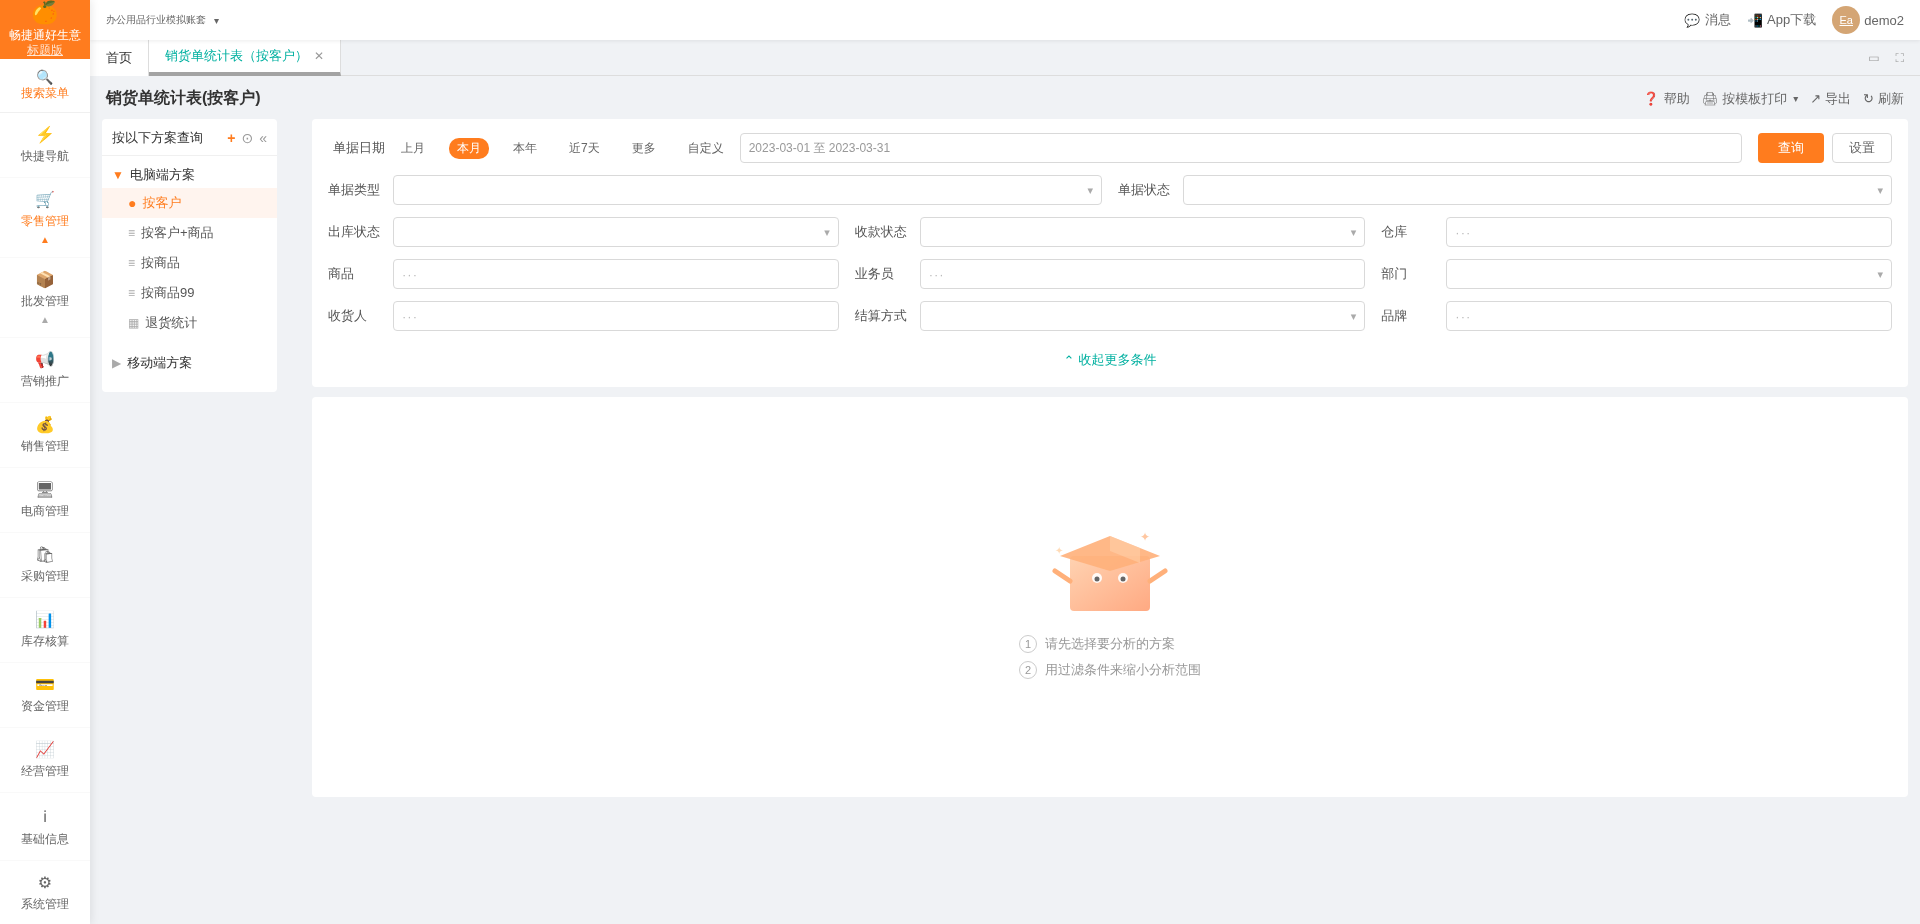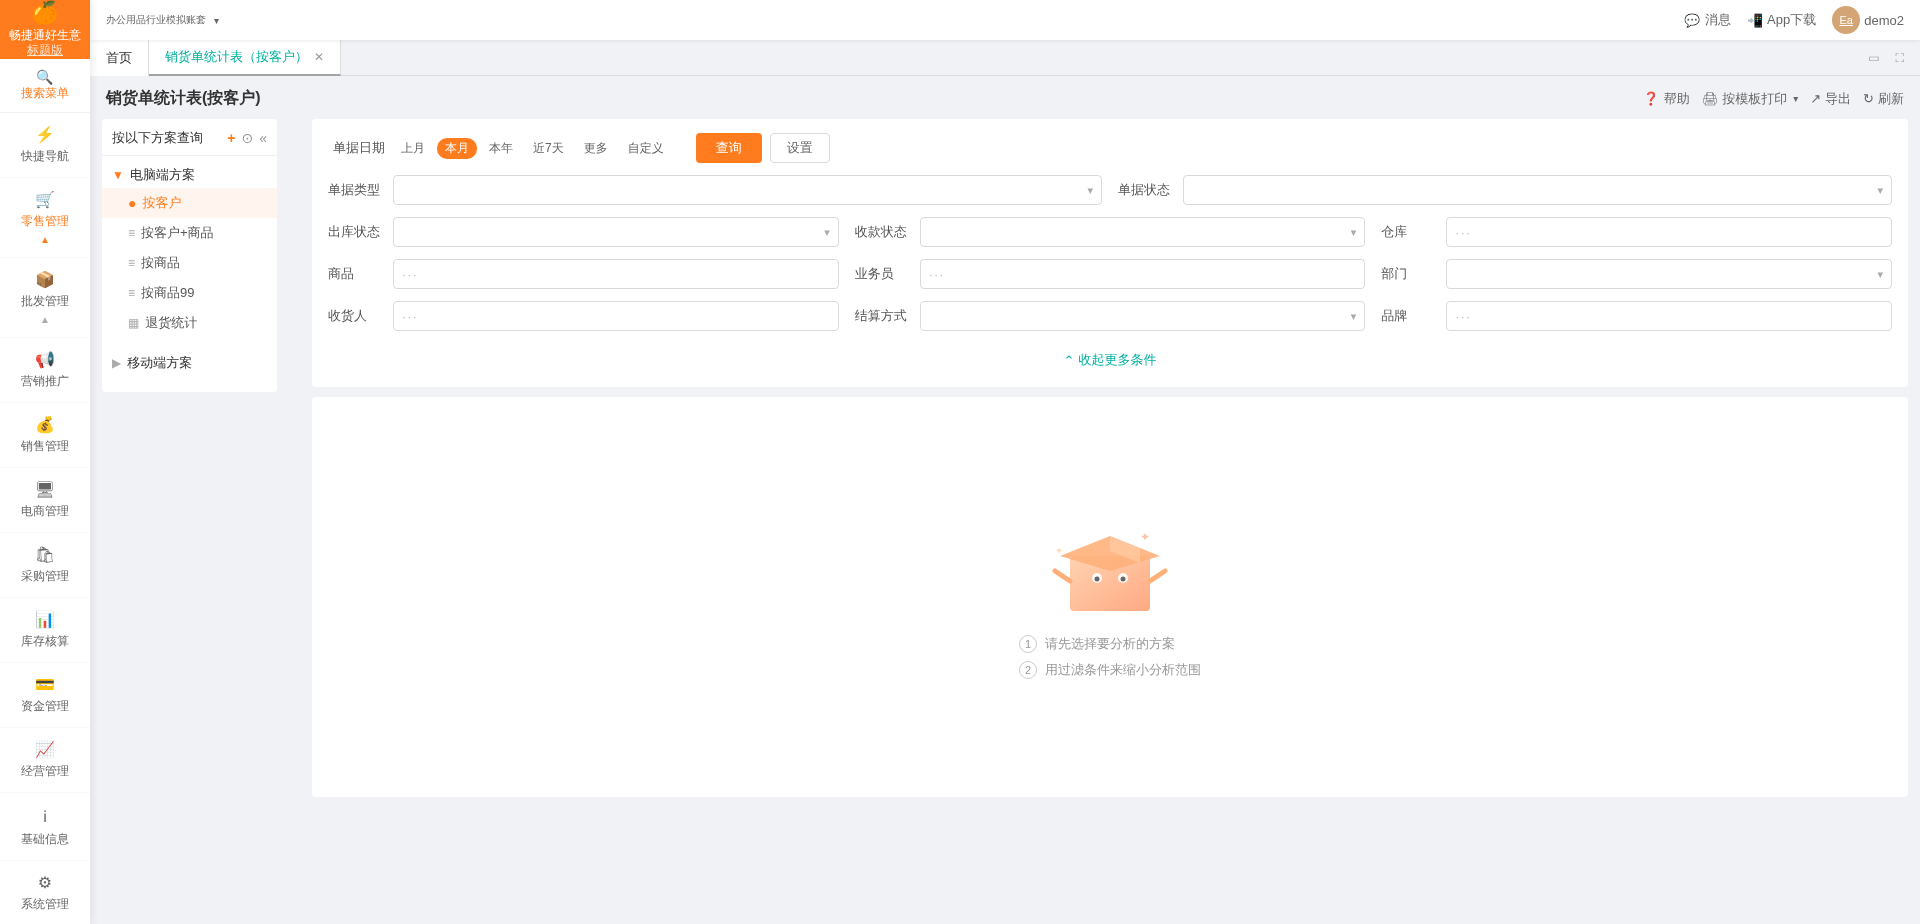--- a/index.html
+++ b/index.html
@@ -42,21 +42,21 @@
     .tab-bar {
       position: fixed; left: 90px; top: 40px; right: 0; height: 36px;
       background: #f0f2f5; display: flex; align-items: center; z-index: 98;
       border-bottom: 1px solid #ddd;
     }
     .tab-item {
       height: 36px; padding: 0 16px; display: flex; align-items: center; gap: 6px;
       font-size: 13px; cursor: pointer; border-right: 1px solid #ddd;
     }
     .tab-item.home { background: #fff; color: #333; }
-    .tab-item.active { background: #fff; color: #00b0a0; border-bottom: 2px solid #a3a3a3; }
+    .tab-item.active { background: #fff; color: #00b0a0; border-bottom: 4px solid #a3a3a3; }
     .tab-close { color: #999; font-size: 12px; cursor: pointer; }
     .tab-maximize { color: #999; font-size: 12px; margin-left: auto; margin-right: 8px; cursor: pointer; }
 
     
     .main-content {
       position: absolute; left: 90px; top: 76px; right: 0; bottom: 0;
       display: flex; background: #f0f2f5;
     }
 
     
@@ -120,21 +120,21 @@
       display: flex; align-items: center; padding: 0 8px; background: #fff;
       font-size: 13px; color: #333; cursor: pointer; position: relative;
     }
     .filter-control .dropdown-arrow { margin-left: auto; color: #aaa; font-size: 11px; }
 
     
     .date-filter-row {
       display: flex; align-items: center; margin-bottom: 12px;
     }
     .date-label { width: 65px; font-size: 13px; color: #555; text-align: right; padding-right: 8px; flex-shrink: 0; }
-    .date-tabs { display: flex; align-items: center; gap: 4px; margin-right: 8px; }
+    .date-tabs { display: flex; align-items: center; gap: 16px; margin-right: 8px; }
     .date-tab {
       padding: 2px 8px; font-size: 12px; color: #666; cursor: pointer; border-radius: 2px;
     }
     .date-tab.active { background: #ff7c1e; color: #fff; border-radius: 10px; }
     .date-range-input {
       flex: 1; border: 1px solid #d9d9d9; border-radius: 4px; height: 30px;
       display: flex; align-items: center; padding: 0 8px; background: #fff;
       font-size: 12px; color: #999;
     }
 
@@ -363,20 +363,23 @@
           <div class="date-filter-row">
             <div class="date-label">单据日期</div>
             <div class="date-tabs">
               <span class="date-tab">上月</span>
               <span class="date-tab active">本月</span>
               <span class="date-tab">本年</span>
               <span class="date-tab">近7天</span>
               <span class="date-tab">更多</span>
               <span class="date-tab">自定义</span>
             </div>
+            <div class="date-range-input">
+              <span>2023-03-01 至 2023-03-31</span>
+            </div>
             <div class="filter-actions">
               <button class="btn-query">查询</button>
               <button class="btn-setting">设置</button>
             </div>
           </div>
 
           <div class="filter-row">
             <div class="filter-item">
               <div class="filter-label">单据类型</div>
               <div class="filter-control">

